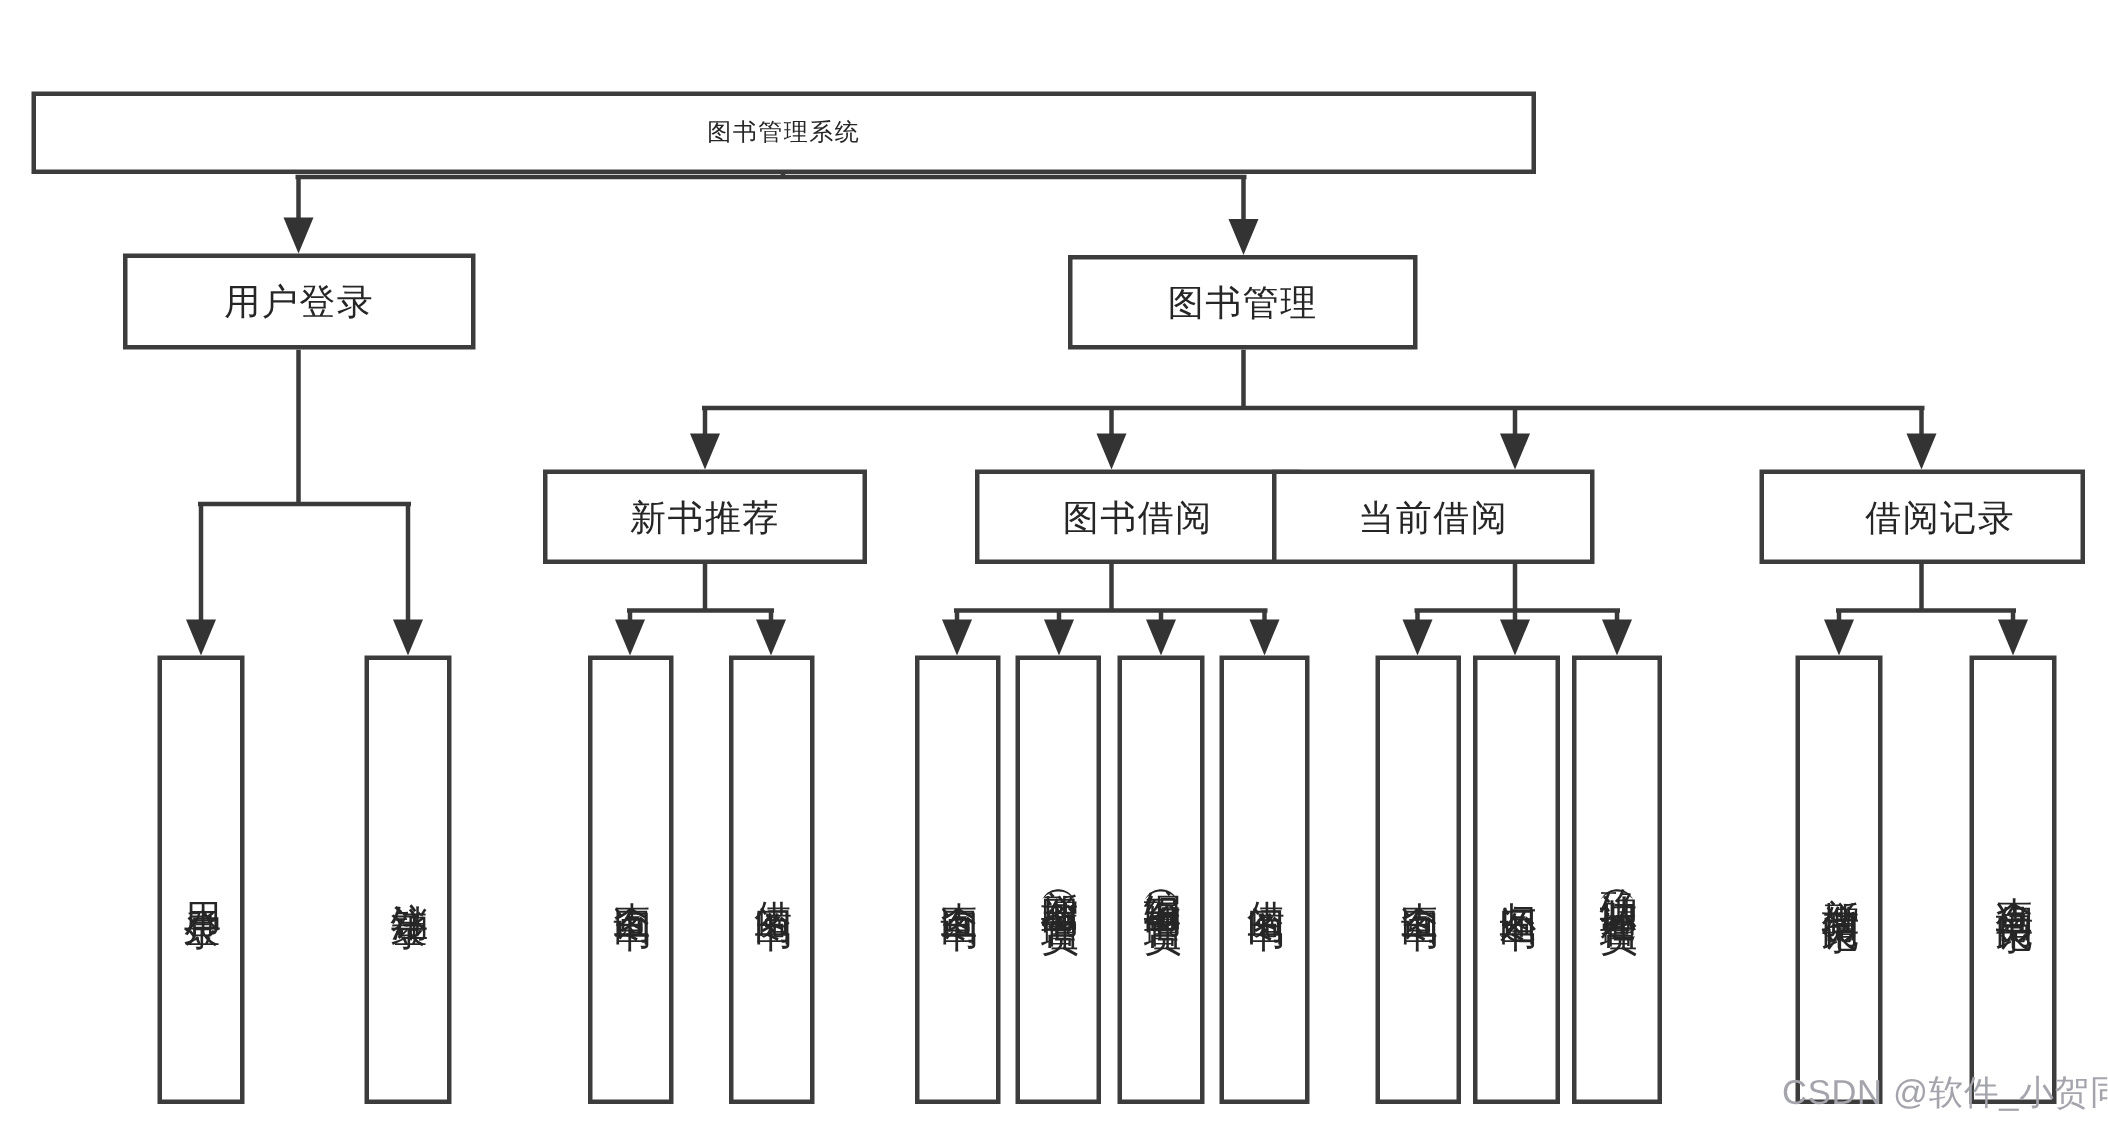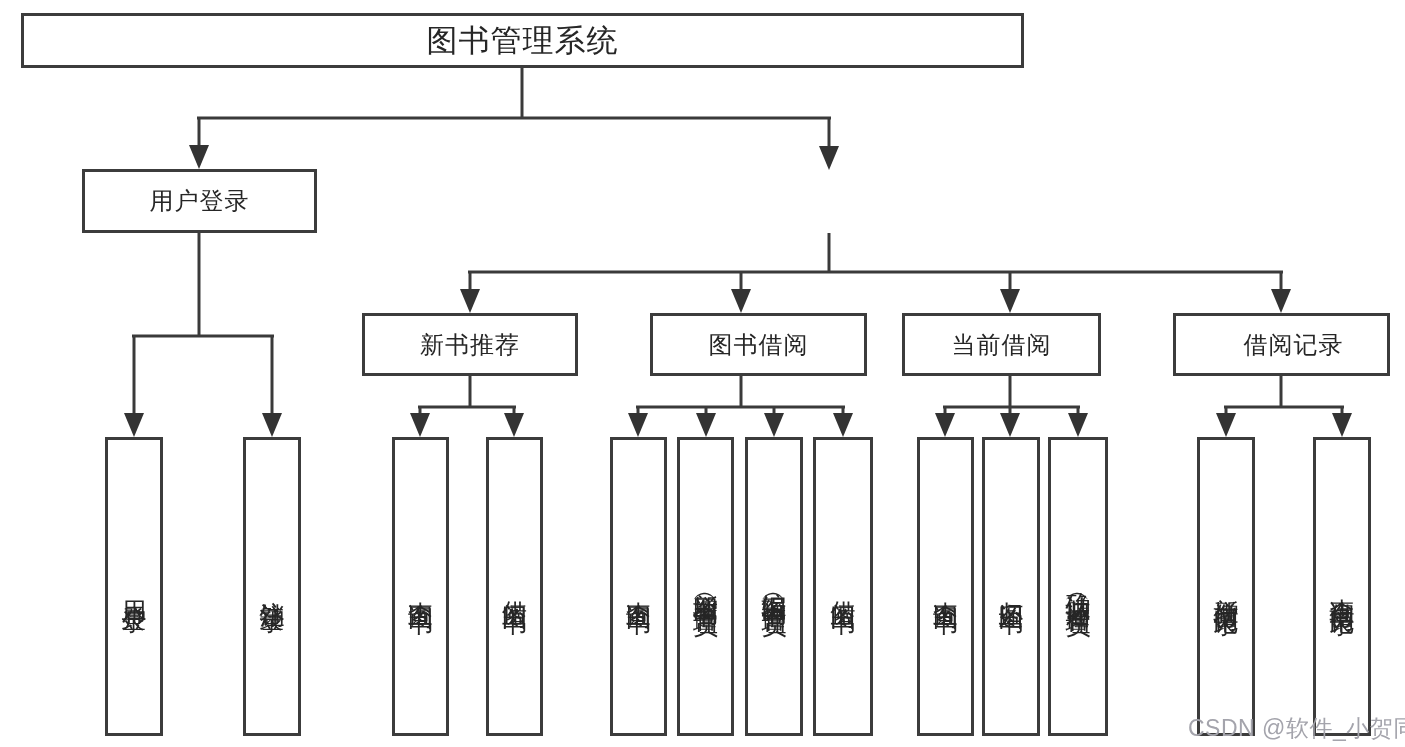--- a/index.html
+++ b/index.html
@@ -21,21 +21,21 @@
   .node {
     position: absolute;
     box-sizing: border-box;
     border: 3px solid #3c3c3c;
     background: #ffffff;
     display: flex;
     align-items: center;
     justify-content: center;
     color: #262626;
   }
-  .node.root { font-size: 31px; letter-spacing: 1px; }
+  .node.root { font-size: 16px; letter-spacing: 1px; margin-top: 48px; }
   .node.branch { font-size: 24px; letter-spacing: 1px; }
   .node.leaf { font-size: 25px; }
   .leaf .vtext {
     writing-mode: vertical-rl;
     letter-spacing: 3px;
     line-height: 1.0;
     white-space: nowrap;
   }
   .watermark {
     position: absolute;
@@ -129,28 +129,31 @@
     </g>
   </svg>
 
   <div class="node root" style="left:21px; top:13px; width:1003px; height:55px;">
     <span>图书管理系统</span>
   </div>
 
   <div class="node branch" style="left:82px; top:169px; width:235px; height:64px;">
     <span>用户登录</span>
   </div>
+  <div class="node branch" style="left:712px; top:170px; width:233px; height:63px;">
+    <span>图书管理</span>
+  </div>
 
   <div class="node branch" style="left:362px; top:313px; width:216px; height:63px;align-items:center;">
     <span>新书推荐</span>
   </div>
   <div class="node branch" style="left:650px; top:313px; width:217px; height:63px;">
     <span>图书借阅</span>
   </div>
-  <div class="node branch" style="left:902px; top:313px; width:199px; height:63px;">
+  <div class="node branch" style="left:848px; top:313px; width:215px; height:63px;">
     <span>当前借阅</span>
   </div>
   <div class="node branch" style="left:1173px; top:313px; width:217px; height:63px;padding-left:24px;">
     <span>借阅记录</span>
   </div>
 
   <div class="node leaf" style="left:105px; top:437px; width:58px; height:299px;">
     <span class="vtext">用户登录</span>
   </div>
   <div class="node leaf" style="left:243px; top:437px; width:58px; height:299px;">

